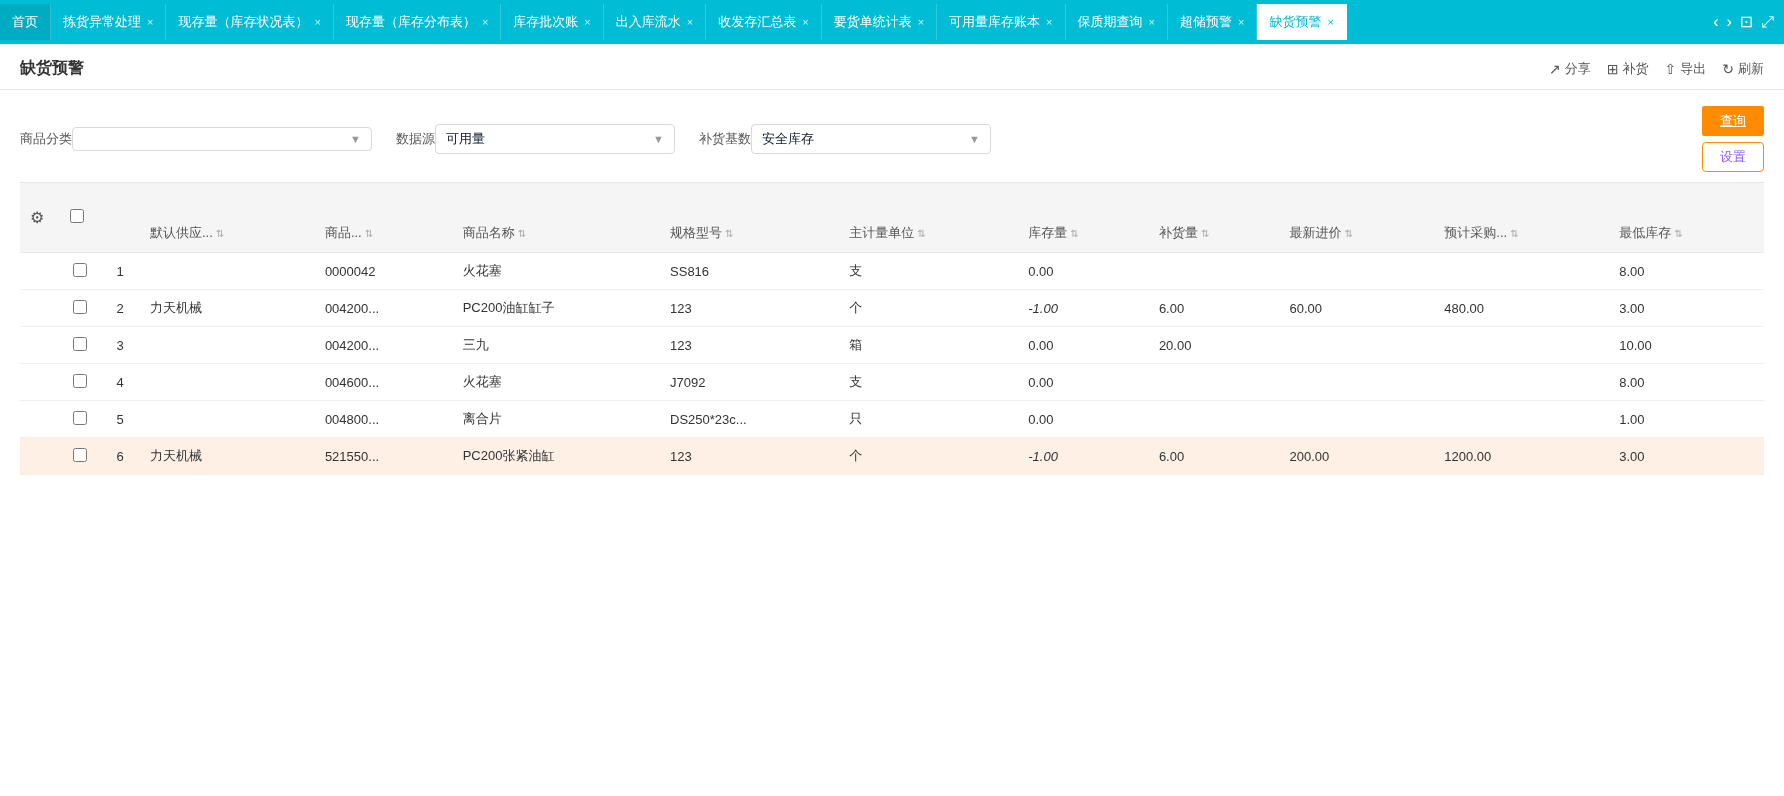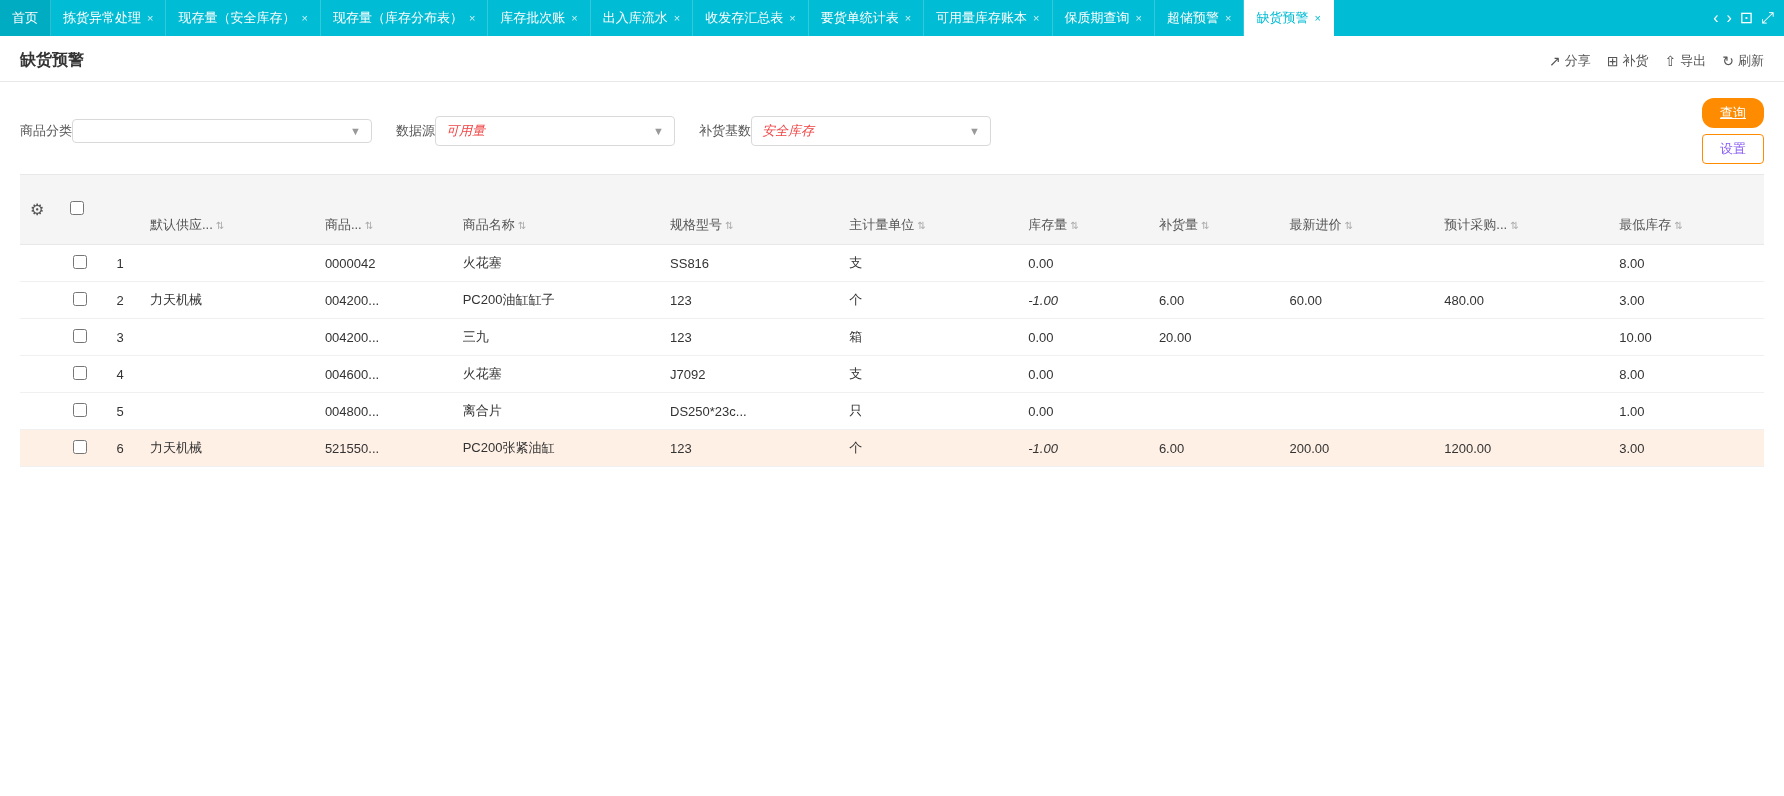--- a/index.html
+++ b/index.html
@@ -3,21 +3,21 @@
   <meta charset="utf-8">
   <style>
     * { box-sizing: border-box; margin: 0; padding: 0; }
     body { font-family: 'Microsoft YaHei', Arial, sans-serif; font-size: 13px; background: #f5f5f5; color: #333; }
 
     
     .top-nav {
       background: #00bcd4;
       display: flex;
       align-items: center;
-      height: 36px;
+      height: 44px;
       overflow: hidden;
     }
     .nav-tab {
       display: flex;
       align-items: center;
       height: 36px;
       padding: 0 12px;
       color: #fff;
       font-size: 13px;
       white-space: nowrap;
@@ -119,34 +119,33 @@
       align-items: center;
       border: 1px solid #d9d9d9;
       border-radius: 4px;
       padding: 5px 10px;
       min-width: 220px;
       cursor: pointer;
       background: #fff;
       justify-content: space-between;
     }
     .filter-select-value {
-      color: #ef4444;
-      font-size: 13px;
-      font-style: italic;
+      color: #0f172a;
+      font-size: 13px;
     }
     .filter-select-arrow {
       color: #999;
       font-size: 11px;
       margin-left: 8px;
     }
     .btn-query {
       background: #ff8c00;
       color: #fff;
       border: none;
-      border-radius: 12px;
+      border-radius: 2px;
       padding: 6px 18px;
       cursor: pointer;
       font-size: 13px;
       text-decoration: underline;
     }
     .btn-settings {
       background: #fff;
       color: #8b5cf6;
       border: 1px solid #ff8c00;
       border-radius: 4px;
@@ -234,21 +233,21 @@
 
 <div class="top-nav">
   <div class="nav-tab">
     <span>首页</span>
   </div>
   <div class="nav-tab">
     <span>拣货异常处理</span>
     <span class="close-btn">×</span>
   </div>
   <div class="nav-tab">
-    <span>现存量（安全库存）</span>
+    <span>现存量（库存状况表）</span>
     <span class="close-btn">×</span>
   </div>
   <div class="nav-tab">
     <span>现存量（库存分布表）</span>
     <span class="close-btn">×</span>
   </div>
   <div class="nav-tab">
     <span>库存批次账</span>
     <span class="close-btn">×</span>
   </div>

